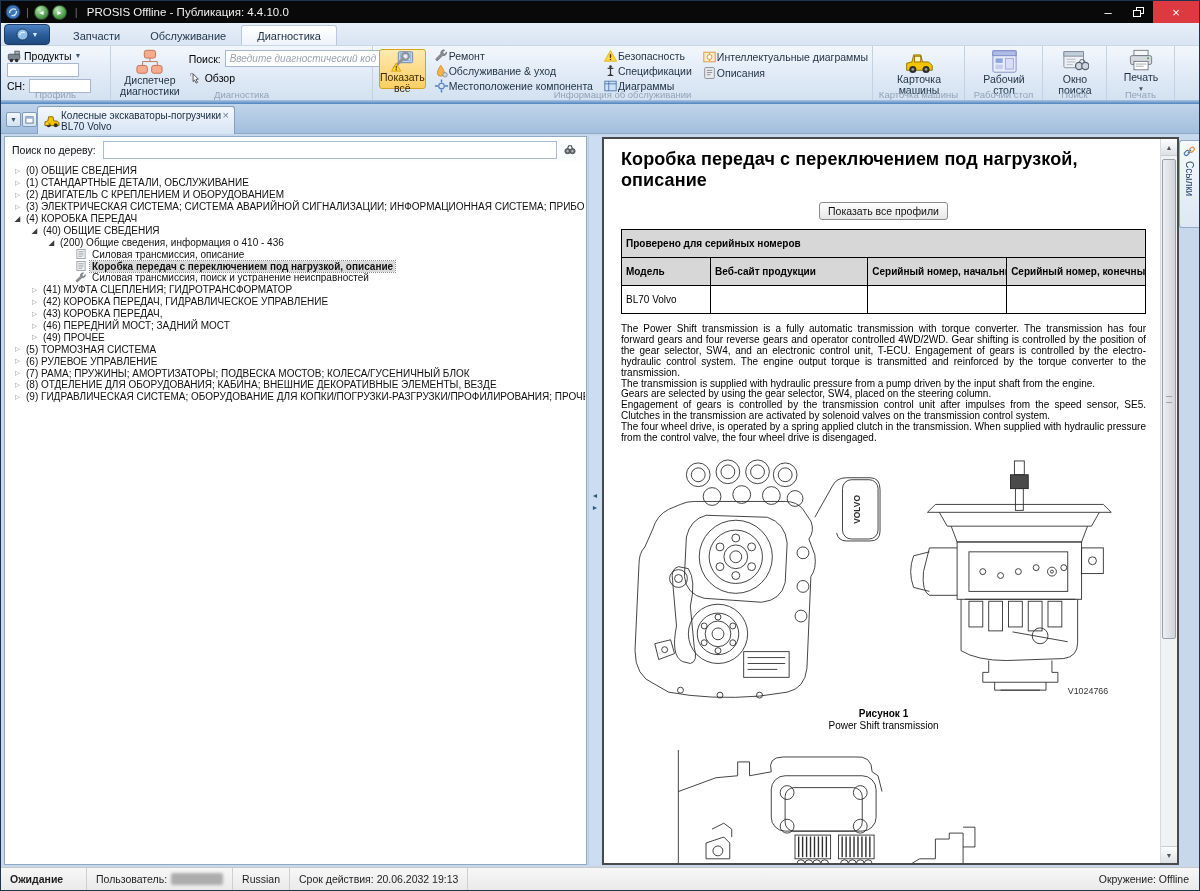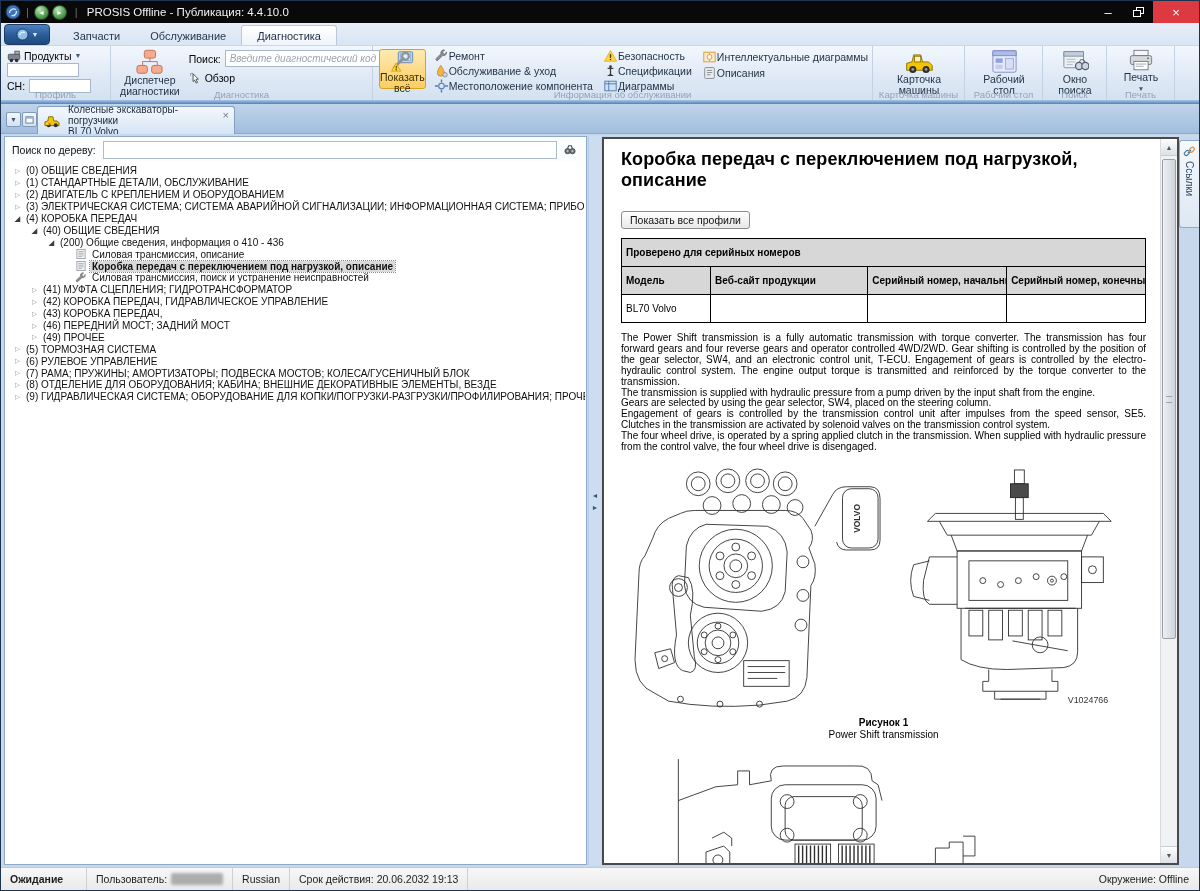--- a/index.html
+++ b/index.html
@@ -57,21 +57,21 @@
   .svc-item{display:flex;align-items:center;gap:0;height:15px;font-size:10.5px;color:#1f3042;white-space:nowrap;}
   .g-small{display:flex;flex-direction:column;align-items:center;}
   .g-machine{width:92px;} .g-desktop{width:78px;} .g-searchwin{width:64px;} .g-print{width:68px;}
   .icon{display:inline-flex;flex:none;align-items:center;justify-content:center;}
 
   
   .tabbar{position:absolute;left:0;top:103px;right:0;height:30px;background:linear-gradient(#c0d4ea,#a2bedd);border-bottom:1px solid #8fa9c6;}
   .tabbar-btn{position:absolute;top:8px;width:15px;height:15px;border:1px solid #7f99b8;border-radius:2px;
     background:linear-gradient(#f4f8fc,#d3e1f1);display:flex;align-items:center;justify-content:center;font-size:7px;color:#3a5676;}
   .doc-tab{position:absolute;left:36px;top:2px;width:198px;height:28px;border:1px solid #84a0c0;border-bottom:none;border-radius:3px 3px 0 0;
-    background:linear-gradient(#f4f8fd,#d6e4f4);display:flex;align-items:center;padding:1px 5px;gap:8px;}
+    background:linear-gradient(#f4f8fd,#d6e4f4);display:flex;align-items:center;padding:1px 5px;gap:1px;}
   .doc-tab-text{font-size:10px;line-height:11px;color:#17293c;flex:1;}
   .tab-close{font-size:11px;color:#6d7f93;align-self:flex-start;margin-top:1px;}
 
   
   .main{position:absolute;left:0;top:133px;right:0;bottom:23px;background:#c7d8ec;}
   .tree-panel{position:absolute;left:3px;top:2px;width:583px;bottom:2px;background:#fff;border:1px solid #8fa9c6;}
   .tree-search-row{display:flex;align-items:center;height:25px;padding:3px 5px 3px 7px;background:#fcfdfe;}
   .tree-search-label{font-size:10.5px;margin-right:7px;white-space:nowrap;color:#111;}
   .tree-search-input{flex:1;height:18px;border:1px solid #abbccf;font-size:10.5px;padding:0 3px;}
   .binoc-btn{width:22px;height:19px;margin-left:2px;display:flex;align-items:center;justify-content:center;}
@@ -82,21 +82,21 @@
   .trow .tico{margin-right:3px;}
   .tlabel{padding:0 2px;}
   .trow.sel .tlabel{background:#dadada;font-weight:bold;outline:1px dotted #8a8a8a;}
 
   .splitter{position:absolute;left:587px;top:2px;width:13px;bottom:2px;background:#ccddf1;border-left:1px solid #b6cce5;}
   .split-arrows{position:absolute;top:50%;left:0;right:0;transform:translateY(-50%);display:flex;flex-direction:column;align-items:center;gap:5px;color:#32597f;font-size:7px;}
 
   .doc-panel{position:absolute;left:601px;top:3px;width:577px;bottom:2px;background:#fff;border:2px solid #4a4a4a;}
   .doc-content{position:absolute;left:0;top:0;right:17px;bottom:0;overflow:hidden;padding:10px 14px 0 17px;}
   .doc-title{font-size:18px;font-weight:bold;color:#000;letter-spacing:0.1px;}
-  .profiles-row{display:flex;justify-content:flex-start;margin:20px 0 9px;}
+  .profiles-row{display:flex;justify-content:center;margin:11px 0 9px;}
   .profiles-btn{font-size:10.5px;padding:2px 8px;border:1px solid #8c8c8c;border-radius:3px;background:linear-gradient(#fff,#e7e7e7);color:#111;}
   table.serial-table{border-collapse:collapse;width:100%;table-layout:fixed;}
   .serial-table td{border:1px solid #000;font-size:10px;padding:8px 4px;height:15px;overflow:hidden;white-space:nowrap;}
   .serial-table .tcap,.serial-table .th{background:#d7d7d7;font-weight:bold;}
   .doc-paragraphs{margin-top:10px;font-size:10px;line-height:10.9px;text-align:justify;color:#000;}
   .figure{margin-top:13px;}
   .fig-caption{font-size:10px;line-height:12px;margin-top:4px;color:#000;text-align:center;}
   .fig-caption .cap-label{font-weight:bold;display:block;}
 
   .doc-scrollbar{position:absolute;top:0;right:0;bottom:0;width:17px;background:#f1f2f4;border-left:1px solid #d9dadc;}

